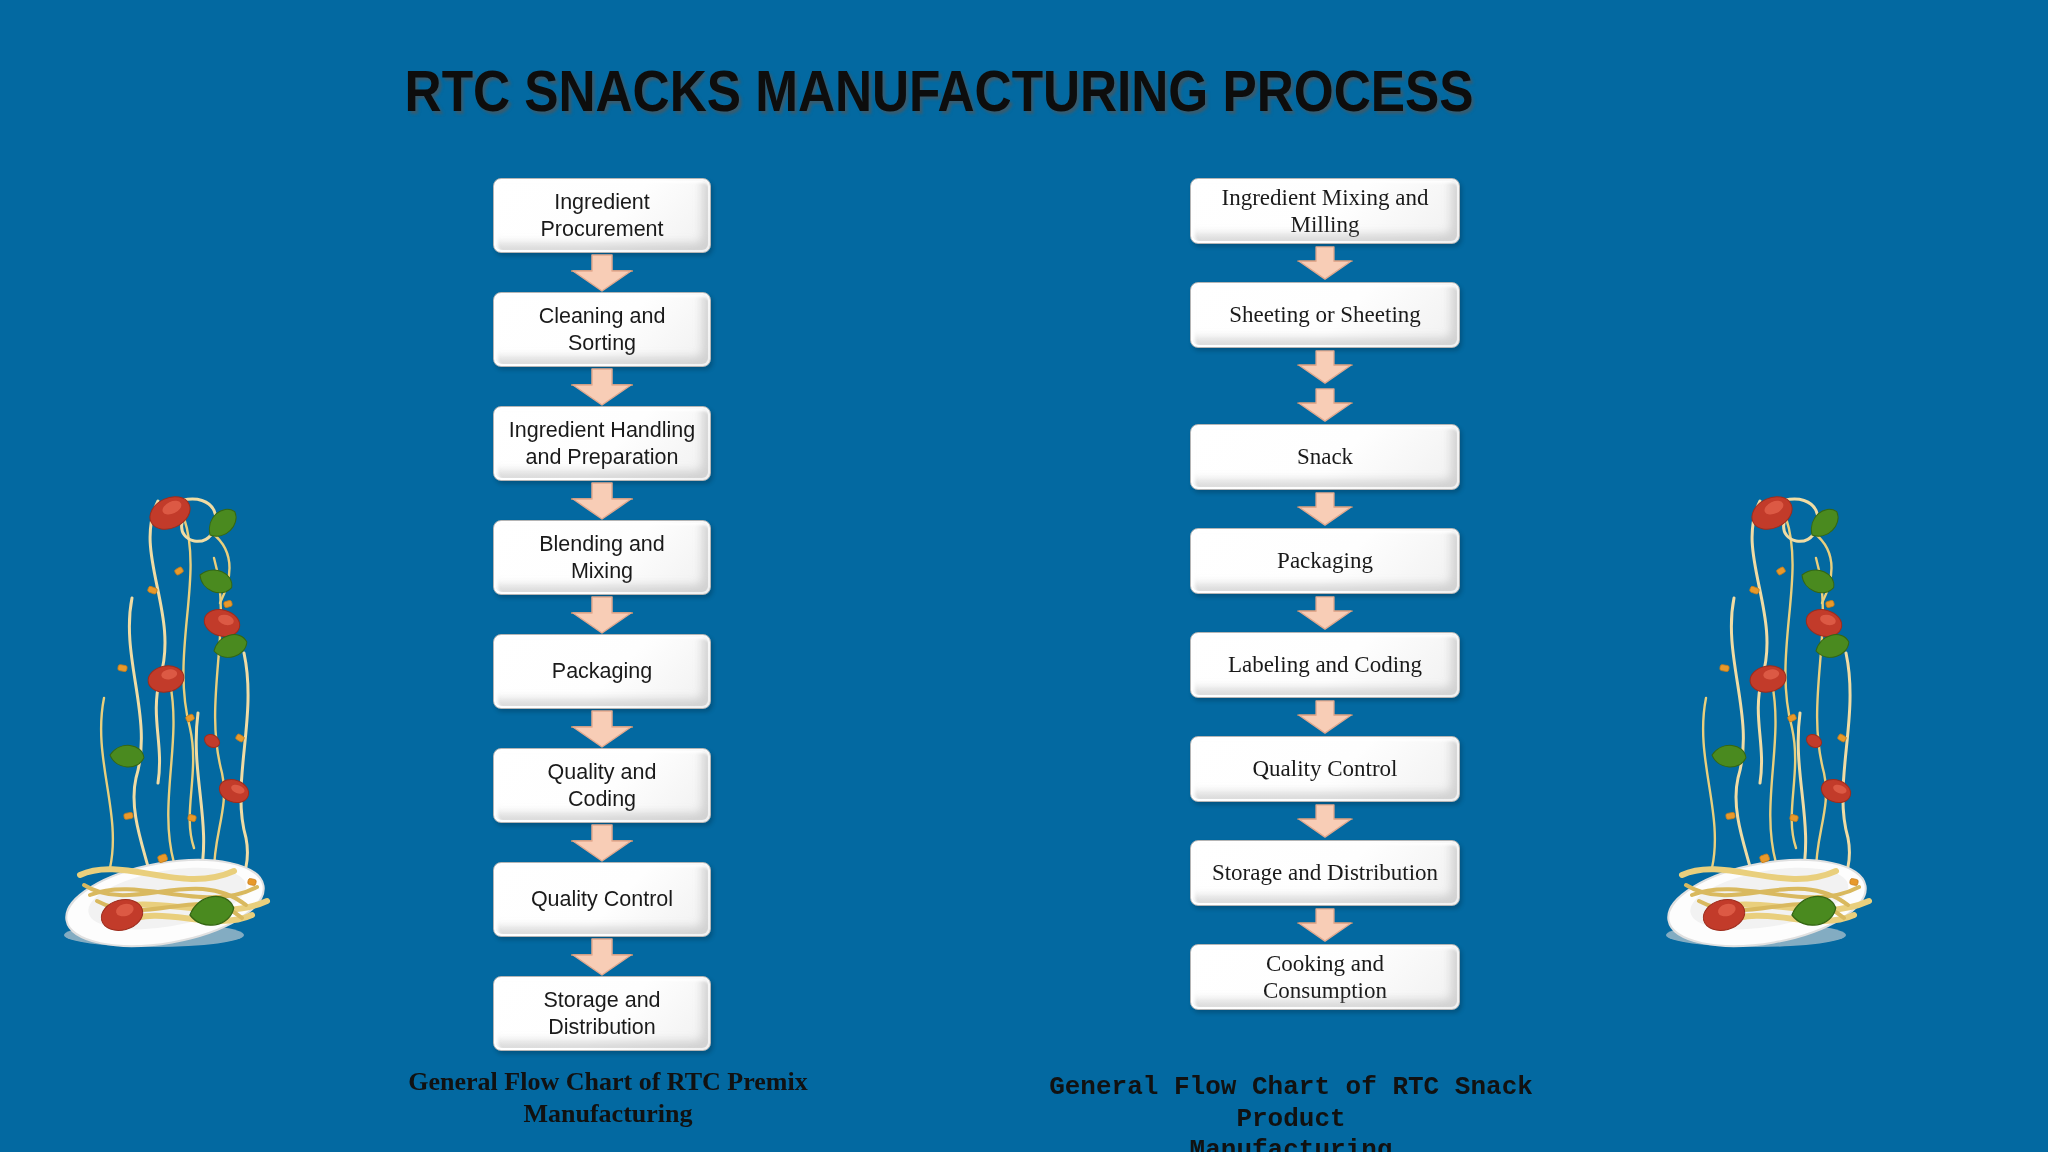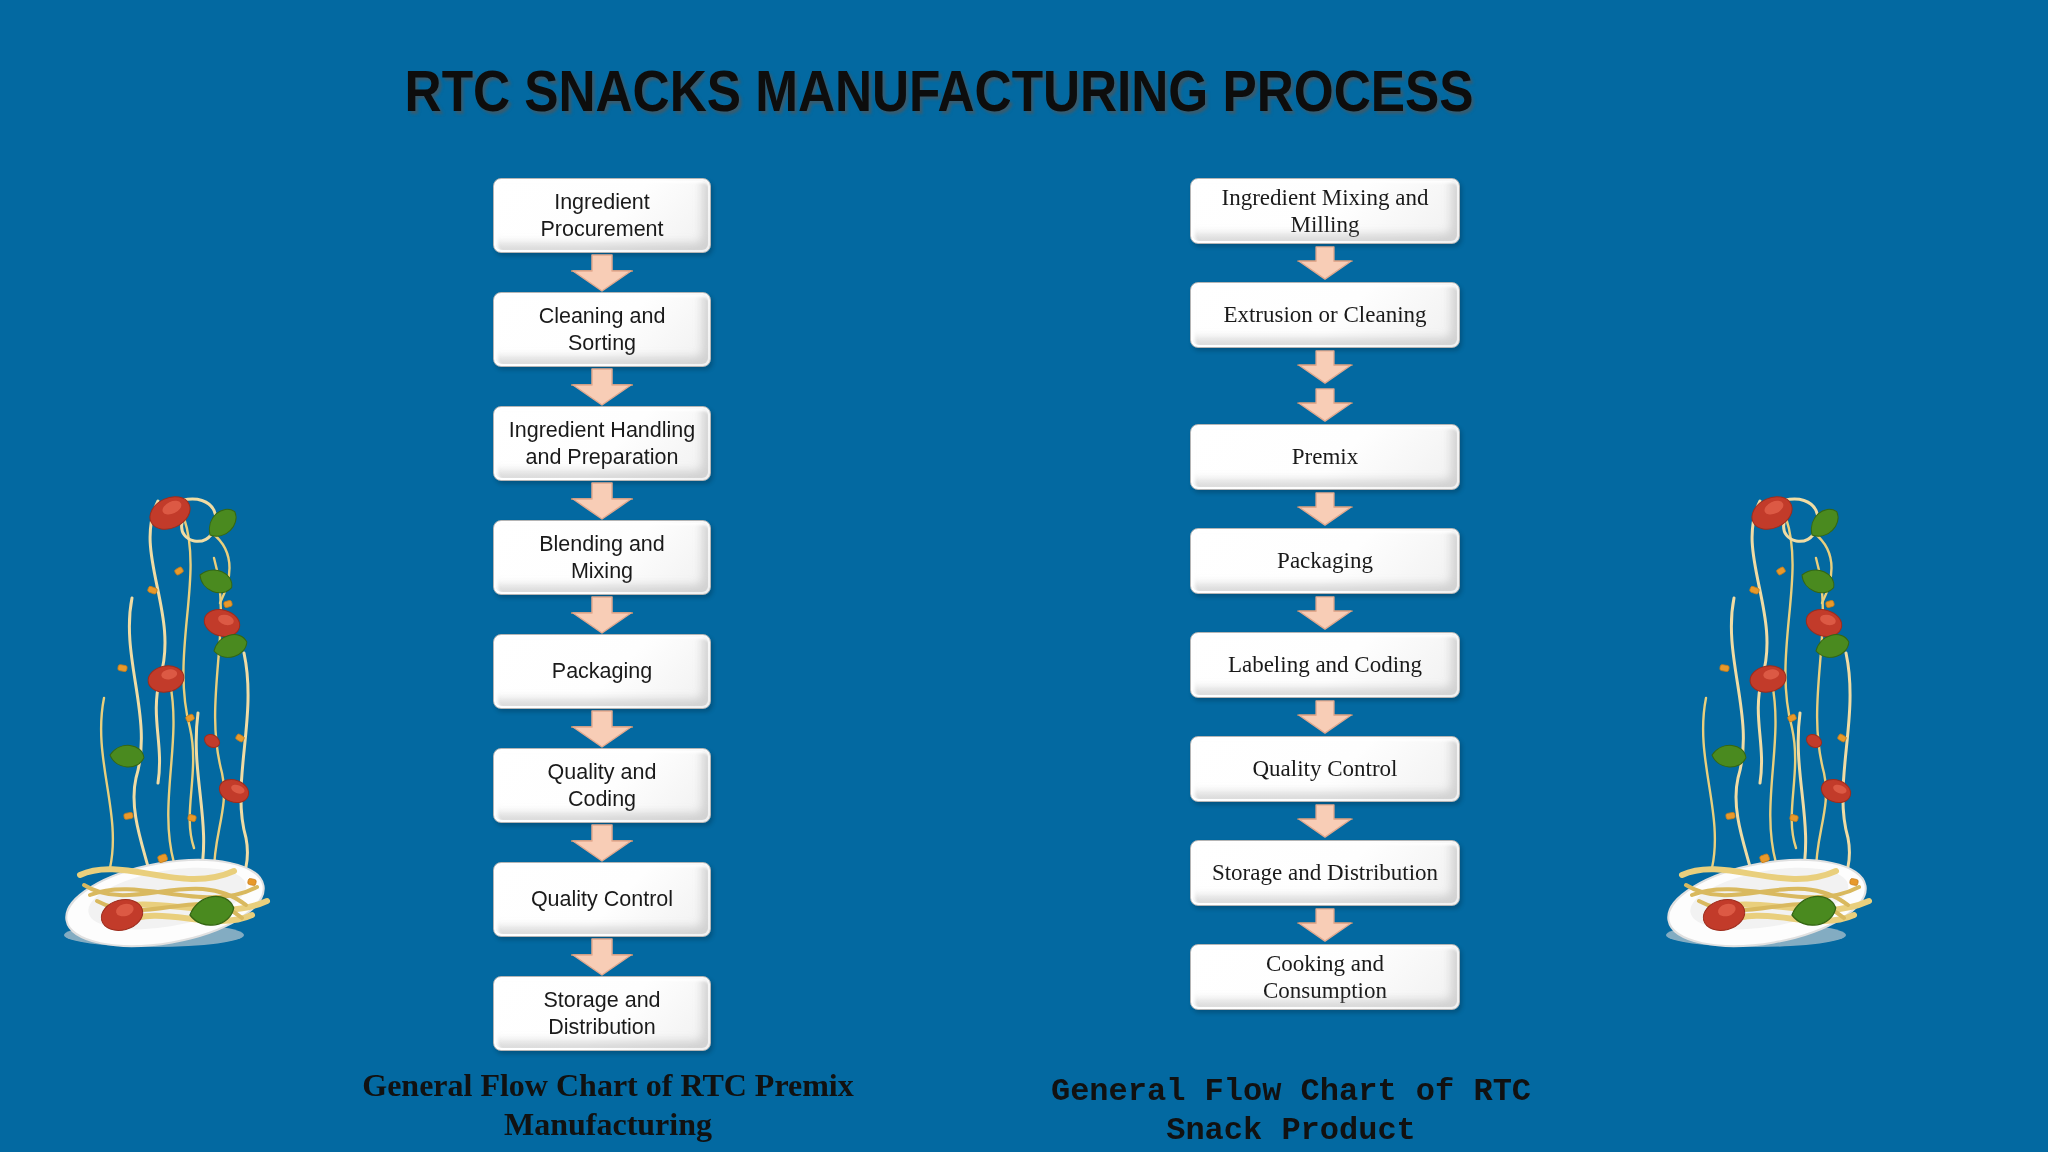--- a/index.html
+++ b/index.html
@@ -33,21 +33,21 @@
   .arrow{display:flex;align-items:center;justify-content:center;z-index:2;}
   .col-premix .arrow{height:39px;}
   .col-snack .arrow{height:38px;}
   .arrow svg{display:block;}
   .a-wing{stroke:var(--arrow_wing,#9b8672);stroke-width:2;fill:none;}
   .a-body{fill:var(--arrow_fill,#f8cdb6);stroke:var(--arrow_stroke,#e3a98e);
           stroke-width:1.5;stroke-linejoin:round;}
 
   
   .caption{position:absolute;width:500px;text-align:center;color:#111;
-           font-family:"Liberation Serif",serif;font-weight:bold;font-size:32px;line-height:1.22;}
+           font-family:"Liberation Serif",serif;font-weight:bold;font-size:26px;line-height:1.22;}
   .cap-premix{left:358px;top:1066px;}
   .cap-snack{left:1041px;top:1072px;font-family:Liberation Mono, monospace;}
 
   
   .noodle-img{position:absolute;width:235px;height:470px;}
   .img-left{left:62px;top:483px;}
   .img-right{left:1664px;top:483px;}
   .n-strand{fill:none;stroke:var(--noodle_light,#f0dca4);stroke-width:3;stroke-linecap:round;}
   .n-strand2{fill:none;stroke:var(--noodle,#e9cf7d);stroke-width:2.4;stroke-linecap:round;}
   .n-pile{fill:none;stroke:var(--noodle,#e9cf7d);stroke-width:6;stroke-linecap:round;}
@@ -214,32 +214,32 @@
   </div>
 
   <div class="flow-col col-snack">
     <div class="flow-box">Ingredient Mixing and
 Milling</div>
     <div class="arrow">
         <svg viewBox="0 0 64 38" width="60" height="34">
           <use href="#flow-arrow"></use>
         </svg>
       </div>
-    <div class="flow-box">Extrusion or Cleaning</div>
-    <div class="arrow">
-        <svg viewBox="0 0 64 38" width="60" height="34">
-          <use href="#flow-arrow"></use>
-        </svg>
-      </div>
-    <div class="arrow">
-        <svg viewBox="0 0 64 38" width="60" height="34">
-          <use href="#flow-arrow"></use>
-        </svg>
-      </div>
-    <div class="flow-box">Premix</div>
+    <div class="flow-box">Sheeting or Sheeting</div>
+    <div class="arrow">
+        <svg viewBox="0 0 64 38" width="60" height="34">
+          <use href="#flow-arrow"></use>
+        </svg>
+      </div>
+    <div class="arrow">
+        <svg viewBox="0 0 64 38" width="60" height="34">
+          <use href="#flow-arrow"></use>
+        </svg>
+      </div>
+    <div class="flow-box">Snack</div>
     <div class="arrow">
         <svg viewBox="0 0 64 38" width="60" height="34">
           <use href="#flow-arrow"></use>
         </svg>
       </div>
     <div class="flow-box">Packaging</div>
     <div class="arrow">
         <svg viewBox="0 0 64 38" width="60" height="34">
           <use href="#flow-arrow"></use>
         </svg>

